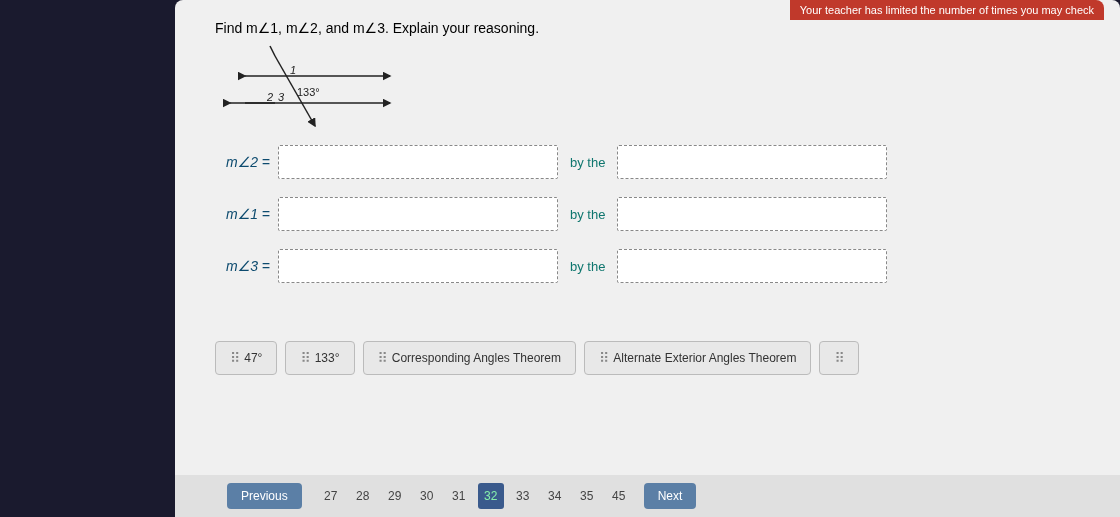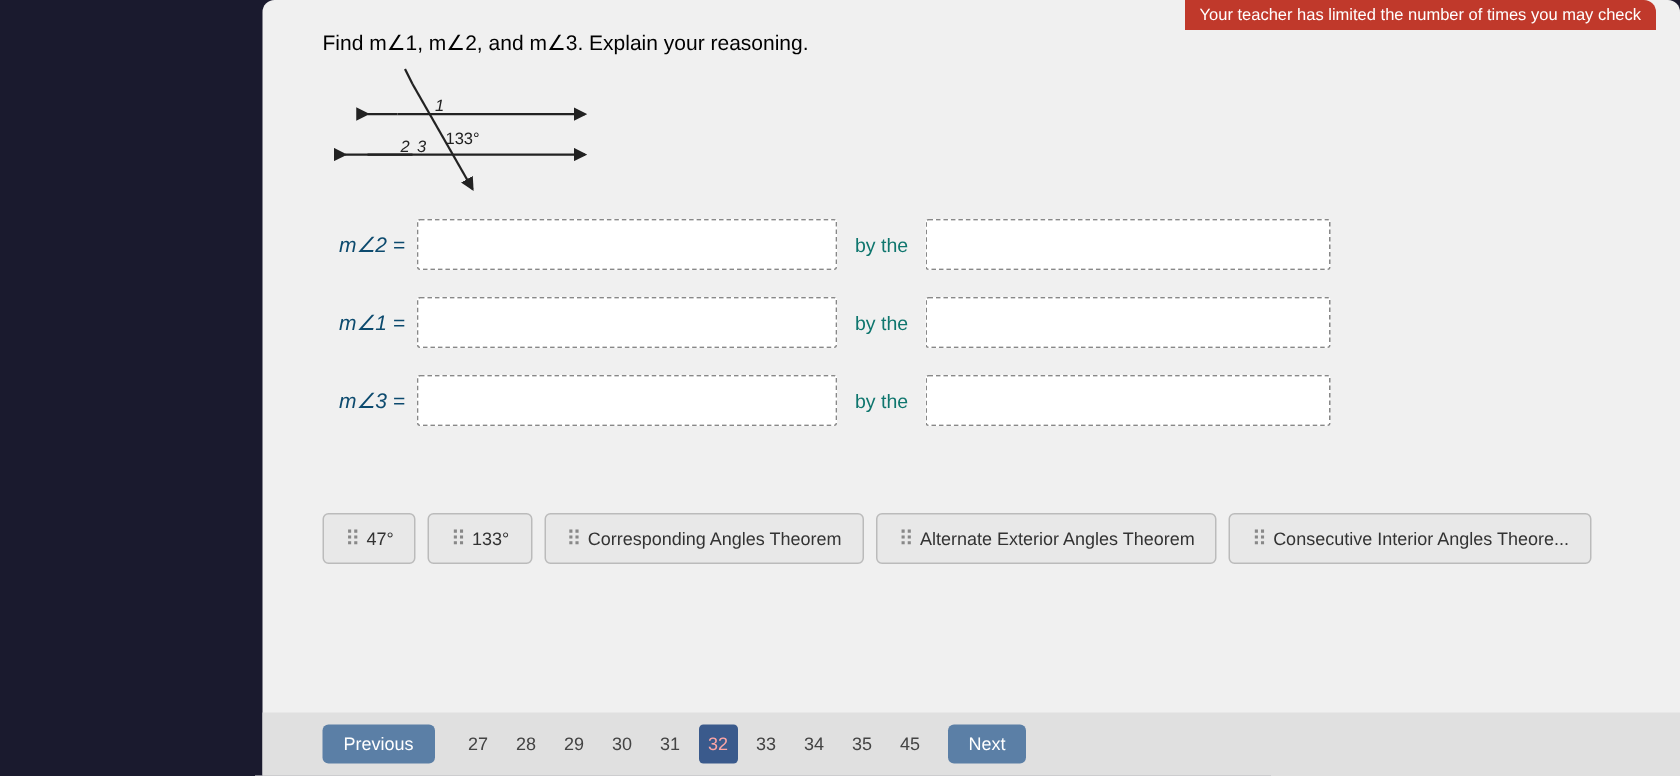--- a/index.html
+++ b/index.html
@@ -113,21 +113,21 @@
 
     .nav-bar {
       position: absolute;
       bottom: 0;
       left: 0;
       right: 0;
       background: #e0e0e0;
       height: 42px;
       display: flex;
       align-items: center;
-      padding: 0 40px;
+      padding: 0 52px;
       gap: 6px;
     }
 
     .prev-btn {
       background: #5b7fa6;
       color: white;
       border: none;
       border-radius: 4px;
       padding: 6px 14px;
       font-size: 12px;
@@ -142,21 +142,21 @@
       align-items: center;
       justify-content: center;
       font-size: 12px;
       color: #444;
       border-radius: 3px;
       cursor: pointer;
     }
 
     .page-num.active {
       background: #3a5a8c;
-      color: #fca5a5;
+      color: #86efac;
     }
 
     .next-btn {
       background: #5b7fa6;
       color: #ffffff;
       border: none;
       border-radius: 4px;
       padding: 6px 14px;
       font-size: 12px;
       cursor: pointer;
@@ -263,21 +263,20 @@
       <span>Corresponding Angles Theorem</span>
     </div>
 
     <div class="tile" draggable="true">
       <span class="tile-dots">⠿</span>
       <span>Alternate Exterior Angles Theorem</span>
     </div>
 
     <div class="tile" draggable="true">
       <span class="tile-dots">⠿</span>
-      <span>Consecutive Interior Angles Theore...</span>
     </div>
 
   </div>
 
   <div class="nav-bar">
     <button class="prev-btn">Previous</button>
 
     <div class="page-num">27</div>
     <div class="page-num">28</div>
     <div class="page-num">29</div>

